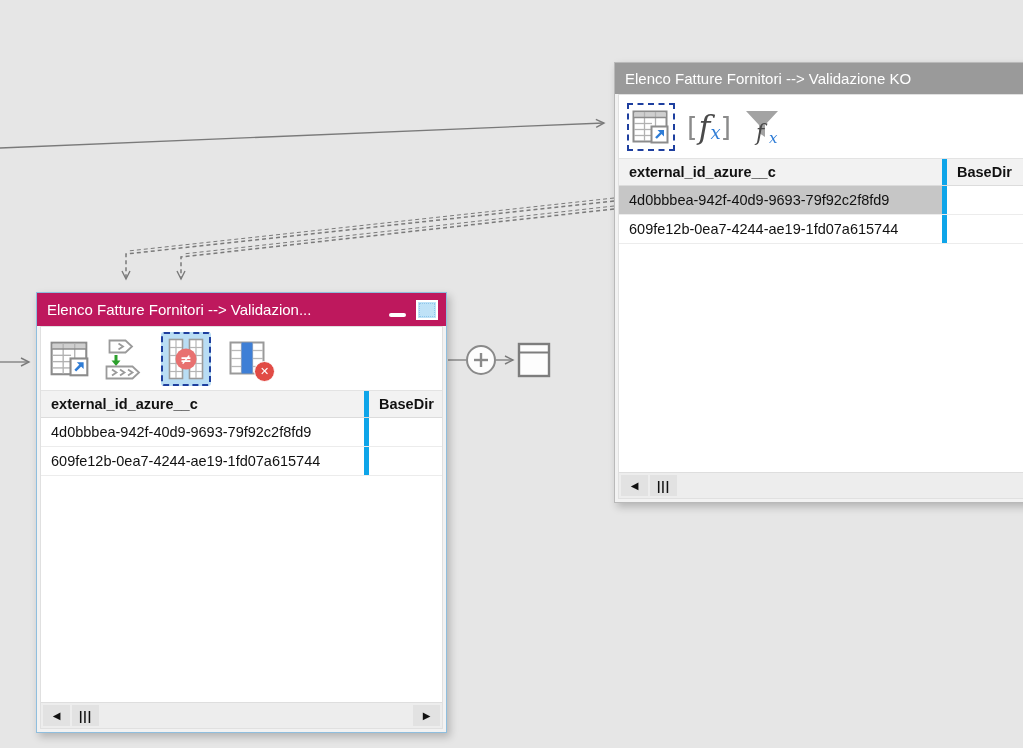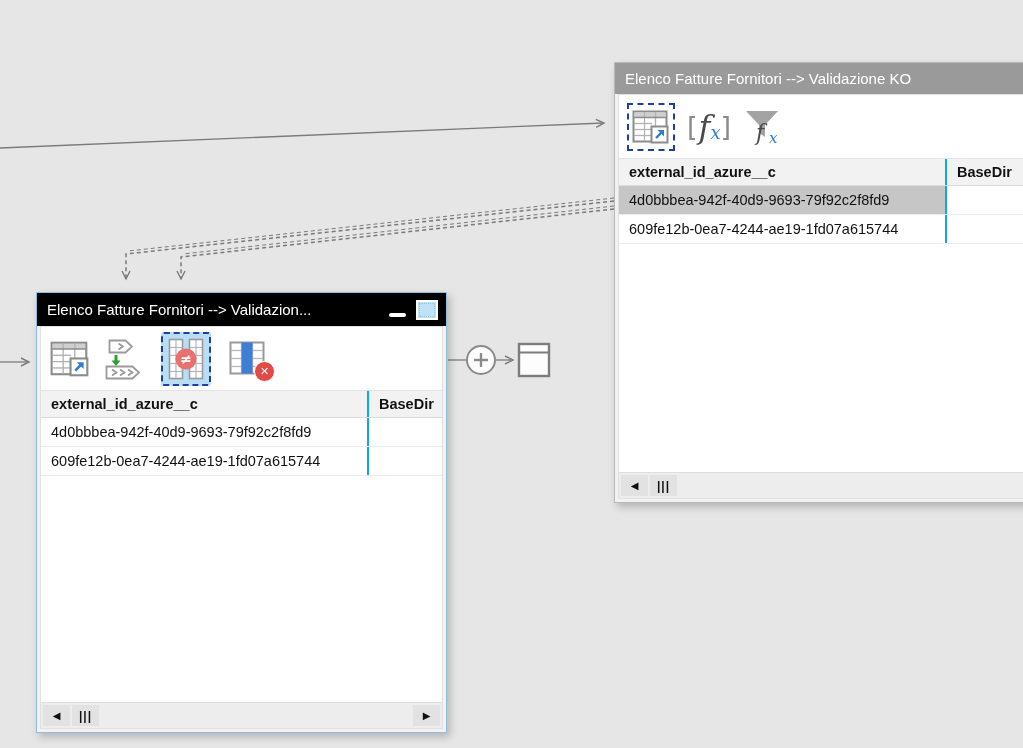--- a/index.html
+++ b/index.html
@@ -41,21 +41,21 @@
   .tool{position:relative;display:flex;align-items:center;justify-content:center;}
   .tool.sel-transparent{border:2px dashed #1e3f9f;padding:2px;}
   .tool.sel-blue{border:2px dashed #1e3f9f;background:#b9ddf4;border-radius:3px;padding:3px 5px;}
   
   .grid-header{
     flex:0 0 26px;display:flex;align-items:center;background:#f2f2f2;
     border-top:1px solid #e3e3e3;border-bottom:1px solid #dcdcdc;
     font-weight:bold;font-size:14.5px;color:#111;
   }
   .grid-row{flex:0 0 28px;display:flex;align-items:center;font-size:14.5px;color:#111;background:#fff;border-bottom:1px solid #ececec;}
-  .cell-a{width:328px;flex:0 0 328px;padding-left:10px;box-sizing:border-box;border-right:2px solid #0ea5e9;height:100%;display:flex;align-items:center;white-space:nowrap;overflow:hidden;}
+  .cell-a{width:328px;flex:0 0 328px;padding-left:10px;box-sizing:border-box;border-right:5px solid #0ea5e9;height:100%;display:flex;align-items:center;white-space:nowrap;overflow:hidden;}
   .cell-b{flex:1 1 auto;padding-left:10px;height:100%;display:flex;align-items:center;}
   .grid-row.selected .cell-a{background:#c6c6c6;}
   .grid-filler{flex:1 1 auto;background:#fff;}
   .scrollbar{
     flex:0 0 25px;display:flex;align-items:center;background:#ededed;
     border-top:1px solid #dedede;padding:0 2px;gap:2px;
   }
   .sb-btn{
     width:27px;height:21px;background:#e2e2e2;display:flex;align-items:center;justify-content:center;
     font-size:10px;color:#111;flex:0 0 auto;
@@ -160,21 +160,21 @@
     <div class="grid-filler"></div>
     <div class="scrollbar">
       <span class="sb-btn">◀</span>
       <span class="sb-btn sb-grip">|||</span>
       <span class="sb-spacer"></span>
     </div>
   </div>
 </div>
 
 <div class="tbl-window" style="left:36px;top:292px;width:411px;height:441px;border-color:#8fbede;">
-  <div class="titlebar" style="background:#000000;height:33px;flex-basis:33px;">
+  <div class="titlebar" style="background:#be185d;height:33px;flex-basis:33px;">
     <span class="title">Elenco Fatture Fornitori --&gt; Validazion...</span>
     <span class="win-btn btn-min"></span>
     <span class="win-btn btn-restore"></span>
   </div>
   <div class="win-body">
     <div class="toolbar">
       <span class="tool">
         <svg width="42" height="42" viewBox="0 0 40 40">
           <rect x="2.5" y="4.5" width="33" height="30" fill="#fff" stroke="#8c8c8c" stroke-width="2"></rect>
           <rect x="3.5" y="5.5" width="31" height="5" fill="#cfcfcf"></rect>

